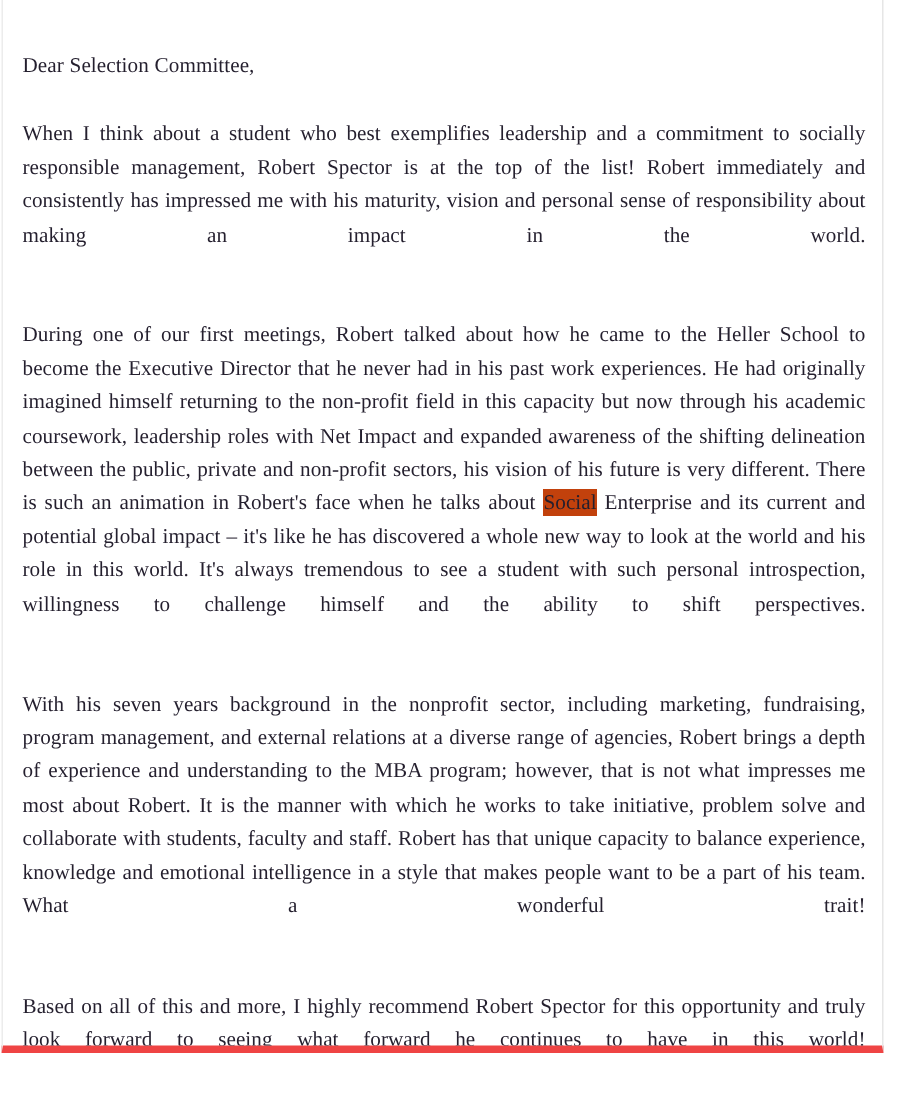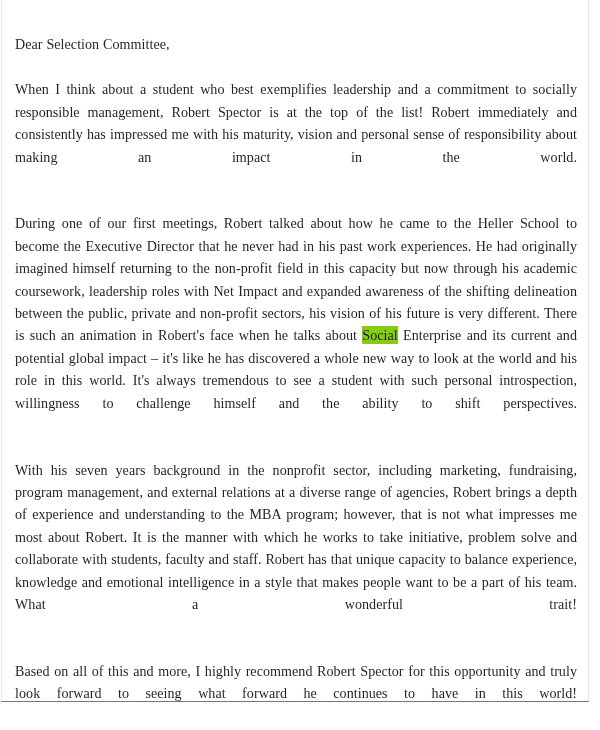--- a/index.html
+++ b/index.html
@@ -15,21 +15,21 @@
   }
 
   .page {
     position: absolute;
     left: 1px;
     top: 0px;
     width: 588px;
     height: 702px;
     background: #ffffff;
     border-right: 1px solid #e6e6e6;
-    border-bottom: 1px solid #ef4444;
+    border-bottom: 5px solid #ef4444;
     border-left: 1px solid #ececec;
     box-sizing: border-box;
     overflow: hidden;
   }
 
   .letter {
     position: absolute;
     left: 13px;
     top: 33px;
     width: 562px;
@@ -57,21 +57,21 @@
     display: inline-block;
     width: 100%;
   }
   .para.salutation::after,
   .para.closing::after,
   .sig-line::after {
     display: none;
   }
 
   .highlight {
-    background-color: #84cc16;
+    background-color: #c2410c;
     padding: 1px 0 1px 0;
     box-decoration-break: clone;
     -webkit-box-decoration-break: clone;
   }
 </style>
 </head>
 <body>
 
 <div class="page">
   <div class="letter">

